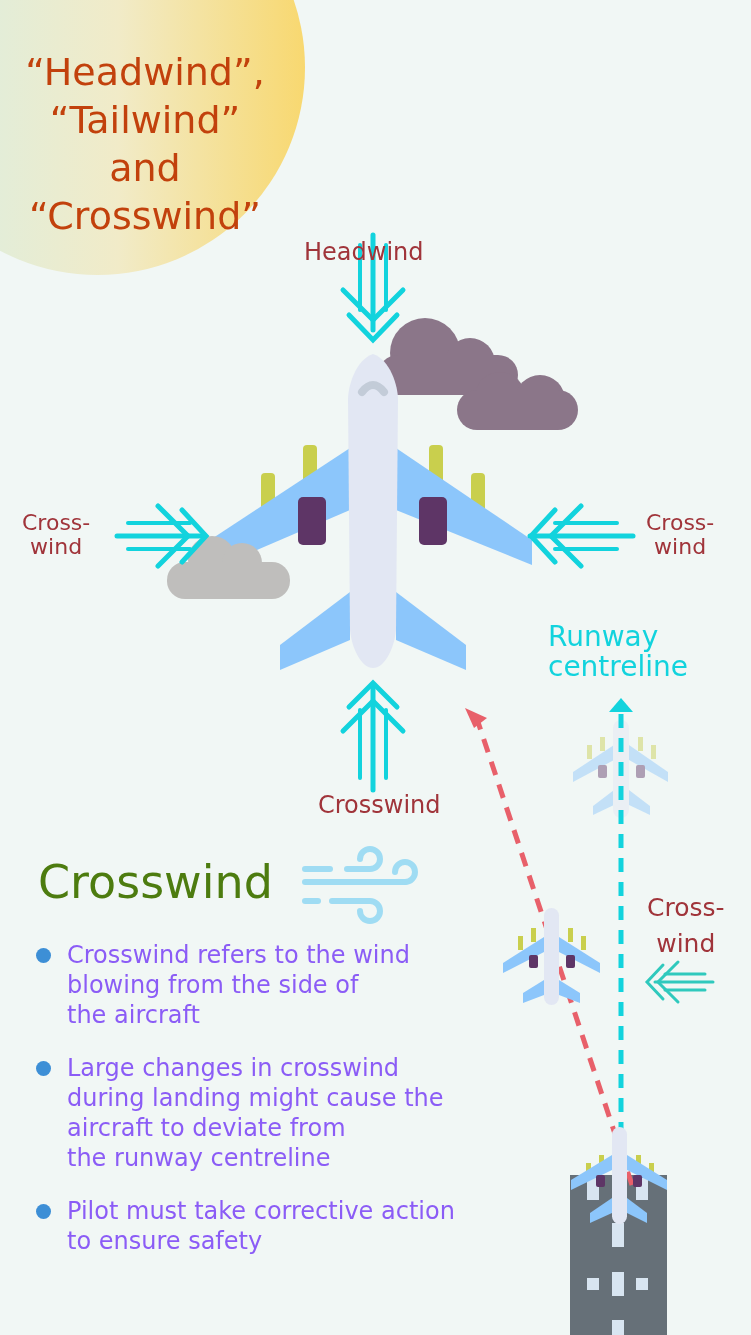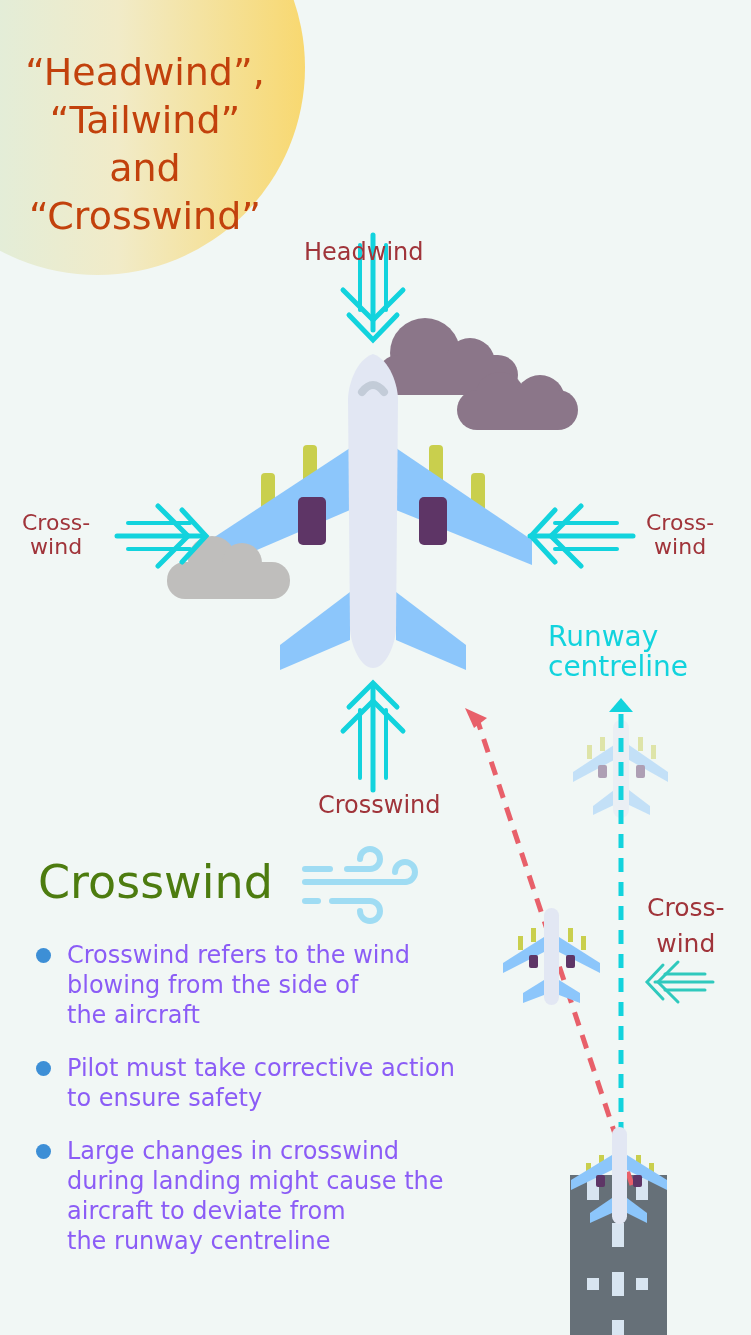--- a/index.html
+++ b/index.html
@@ -188,23 +188,23 @@
 
 <div class="bullets">
   <div class="bullet">
     <span class="dot"></span>
     <span class="btext">Crosswind refers to the wind
 blowing from the side of
 the aircraft</span>
   </div>
   <div class="bullet">
     <span class="dot"></span>
-    <span class="btext">Pilot must take corrective action
-to ensure safety</span>
-  </div>
-  <div class="bullet">
-    <span class="dot"></span>
     <span class="btext">Large changes in crosswind
 during landing might cause the
 aircraft to deviate from
 the runway centreline</span>
   </div>
+  <div class="bullet">
+    <span class="dot"></span>
+    <span class="btext">Pilot must take corrective action
+to ensure safety</span>
+  </div>
 </div>
 
 </body></html>

